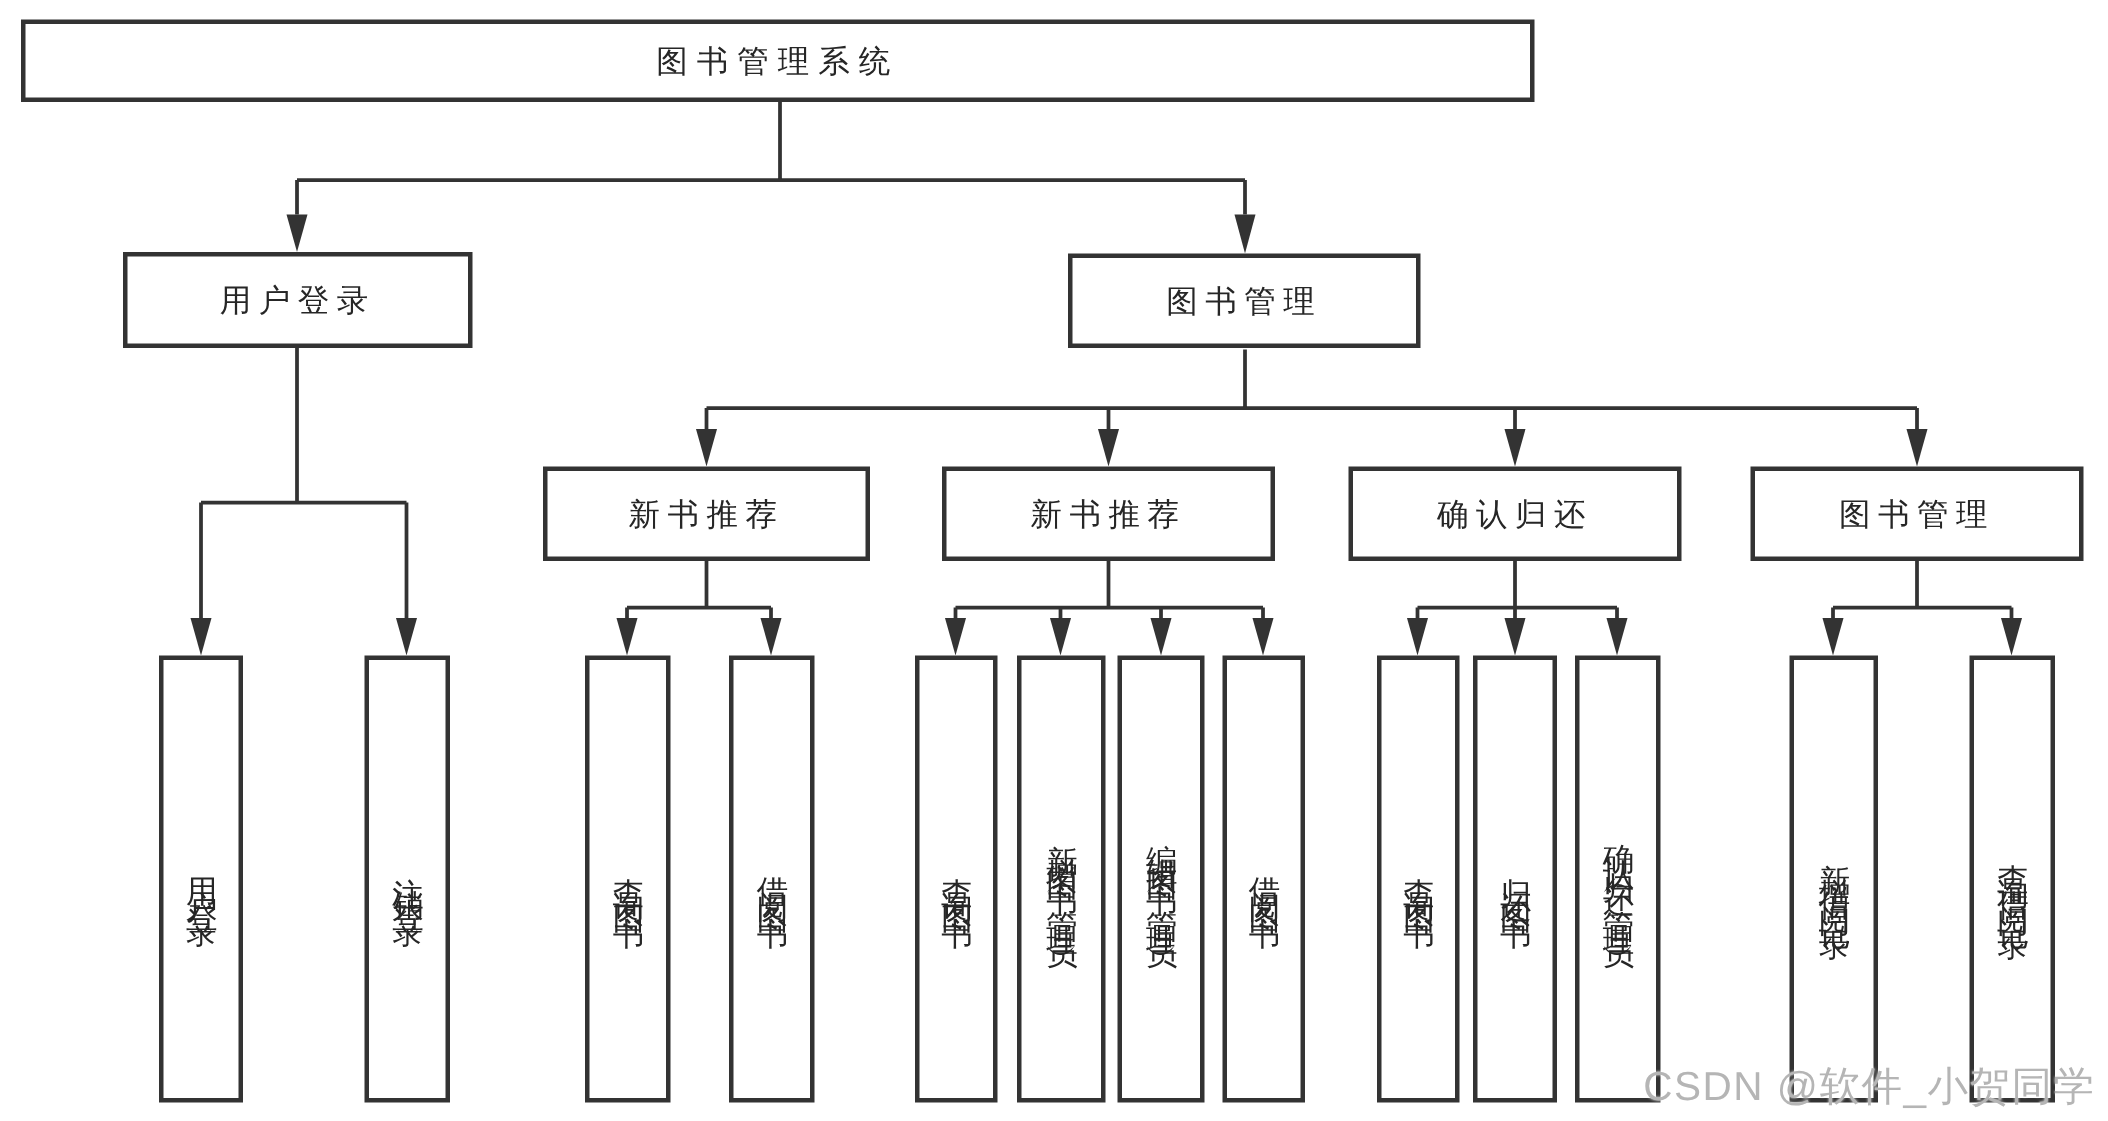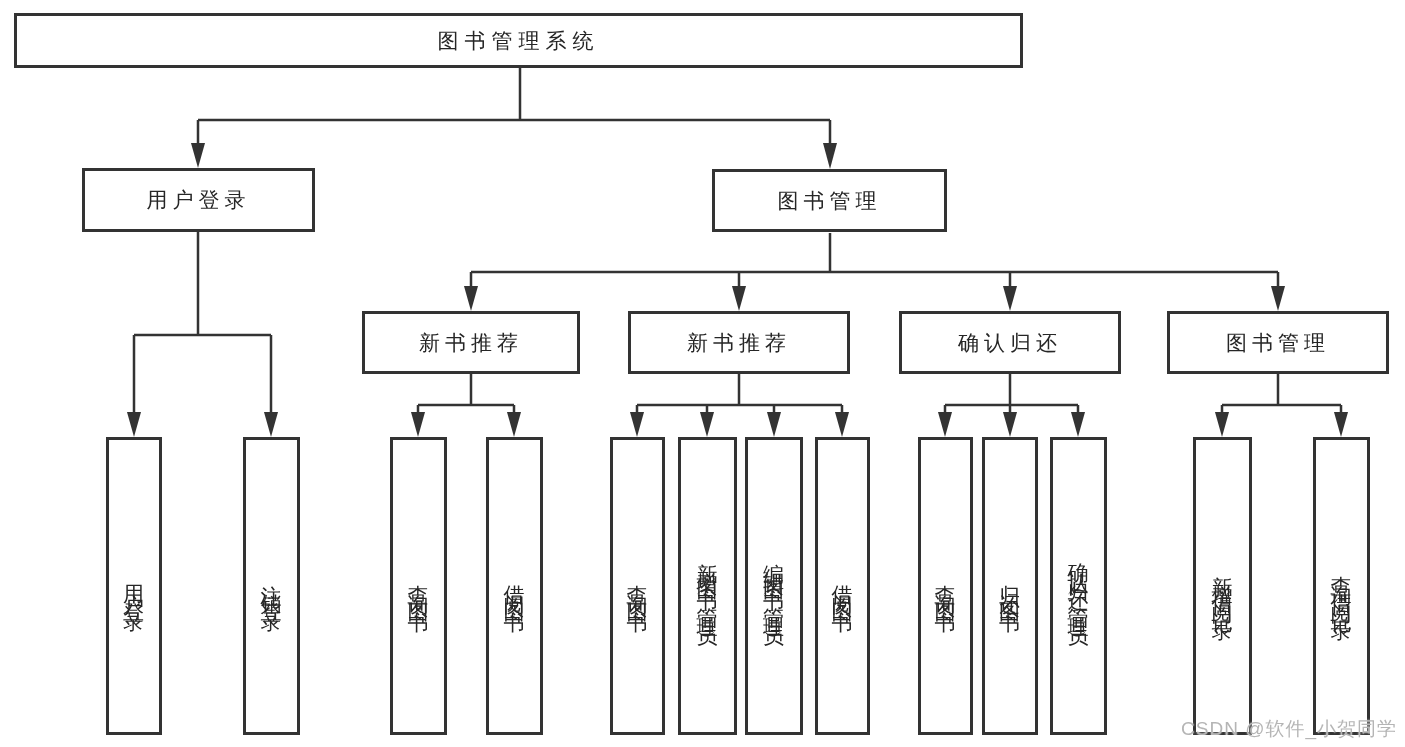--- a/index.html
+++ b/index.html
@@ -34,21 +34,21 @@
     writing-mode:vertical-rl;
     text-orientation:mixed;
     letter-spacing:9px;
     font-size:21px;
     line-height:1;
   }
   .watermark{
     position:absolute;
     right:8px;bottom:5px;
     z-index:3;
-    font-size:19px;
+    font-size:27px;
     letter-spacing:1px;
     color:var(--watermark);
     text-shadow:0 0 2px #ffffff;
     white-space:nowrap;
   }
 </style>
 </head>
 <body>
 
 <div class="stage">

